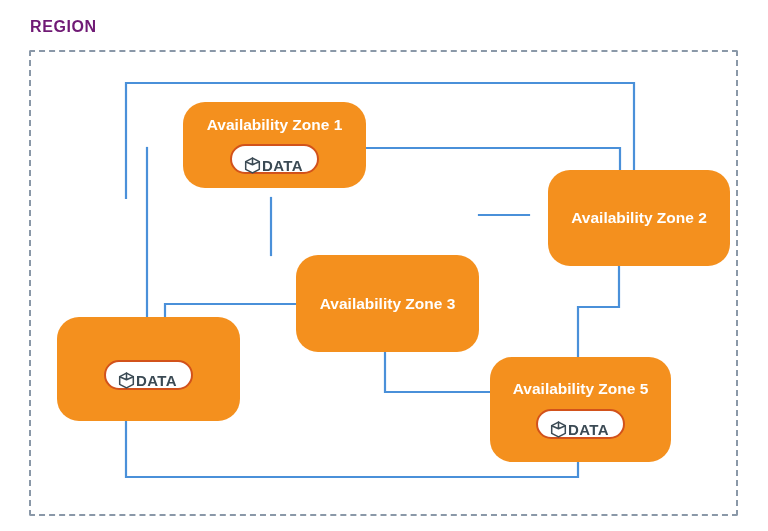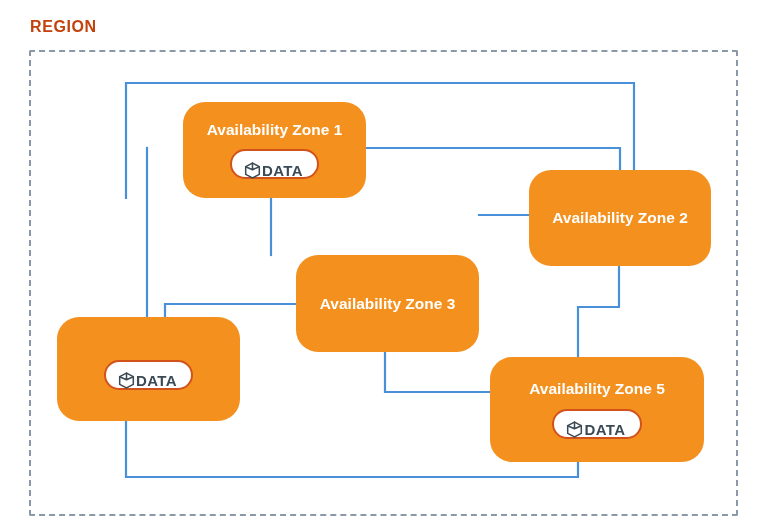--- a/index.html
+++ b/index.html
@@ -18,21 +18,21 @@
     overflow: hidden;
   }
   
   .region-title {
     position: absolute;
     left: 30px;
     top: 18px;
     font-size: 16px;
     font-weight: bold;
     letter-spacing: 0.6px;
-    color: #c2410c;
+    color: #701a75;
   }
   
   .region-box {
     position: absolute;
     left: 29px;
     top: 50px;
     width: 709px;
     height: 466px;
     border: 2px dashed #8a98a8;
     border-radius: 2px;
@@ -124,54 +124,54 @@
       <path d="M479,215 L529,215"></path>
 
       <path d="M619,266 L619,307 L578,307 L578,357"></path>
 
       <path d="M385,352 L385,392 L490,392"></path>
 
       <path d="M126,421 L126,477 L578,477 L578,462"></path>
     </g>
   </svg>
 
-  <div class="az" style="left:183px; top:102px; width:183px; height:96px;">
+  <div class="az" style="left:183px; top:102px; width:183px; height:86px;">
     <div class="az-title">Availability Zone 1</div>
     <div class="data-badge">
       <span class="cube">
         <svg viewBox="0 0 24 24" width="19" height="19" fill="none" stroke="#3b4a54" stroke-width="1.9" stroke-linejoin="round" stroke-linecap="round">
           <path d="M12 2.6 L20.6 7.2 L20.6 16.8 L12 21.4 L3.4 16.8 L3.4 7.2 Z"></path>
           <path d="M12 2.6 L12 11 M12 11 L20.6 7.2 M12 11 L3.4 7.2"></path>
         </svg>
       </span>
       <span class="data-label">DATA</span>
     </div>
   </div>
 
-  <div class="az" style="left:529px; top:170px; width:182px; height:96px;">
+  <div class="az" style="left:548px; top:170px; width:182px; height:96px;">
     <div class="az-title">Availability Zone 2</div>
   </div>
 
   <div class="az" style="left:296px; top:255px; width:183px; height:97px;">
     <div class="az-title">Availability Zone 3</div>
   </div>
 
   <div class="az" style="left:57px; top:317px; width:183px; height:104px;">
     <div class="data-badge">
       <span class="cube">
         <svg viewBox="0 0 24 24" width="19" height="19" fill="none" stroke="#3b4a54" stroke-width="1.9" stroke-linejoin="round" stroke-linecap="round">
           <path d="M12 2.6 L20.6 7.2 L20.6 16.8 L12 21.4 L3.4 16.8 L3.4 7.2 Z"></path>
           <path d="M12 2.6 L12 11 M12 11 L20.6 7.2 M12 11 L3.4 7.2"></path>
         </svg>
       </span>
       <span class="data-label">DATA</span>
     </div>
   </div>
 
-  <div class="az" style="left:490px; top:357px; width:214px; height:105px;text-align:right;">
+  <div class="az" style="left:490px; top:357px; width:181px; height:105px;text-align:right;">
     <div class="az-title">Availability Zone 5</div>
     <div class="data-badge">
       <span class="cube">
         <svg viewBox="0 0 24 24" width="19" height="19" fill="none" stroke="#3b4a54" stroke-width="1.9" stroke-linejoin="round" stroke-linecap="round">
           <path d="M12 2.6 L20.6 7.2 L20.6 16.8 L12 21.4 L3.4 16.8 L3.4 7.2 Z"></path>
           <path d="M12 2.6 L12 11 M12 11 L20.6 7.2 M12 11 L3.4 7.2"></path>
         </svg>
       </span>
       <span class="data-label">DATA</span>
     </div>

